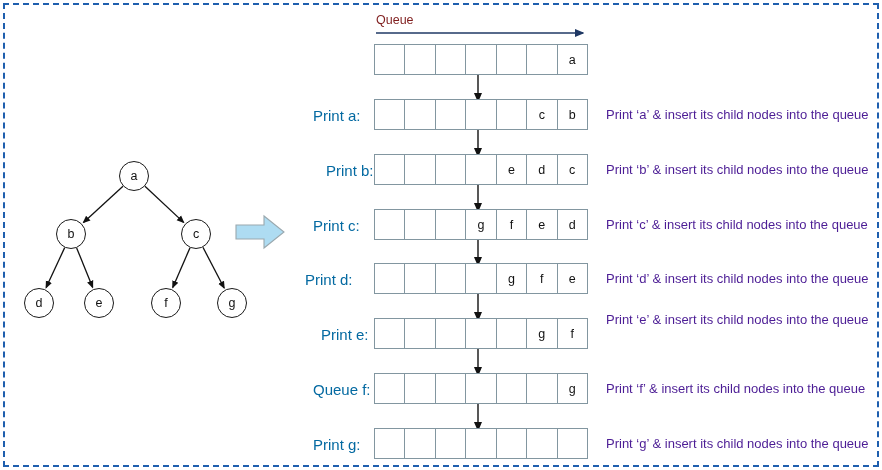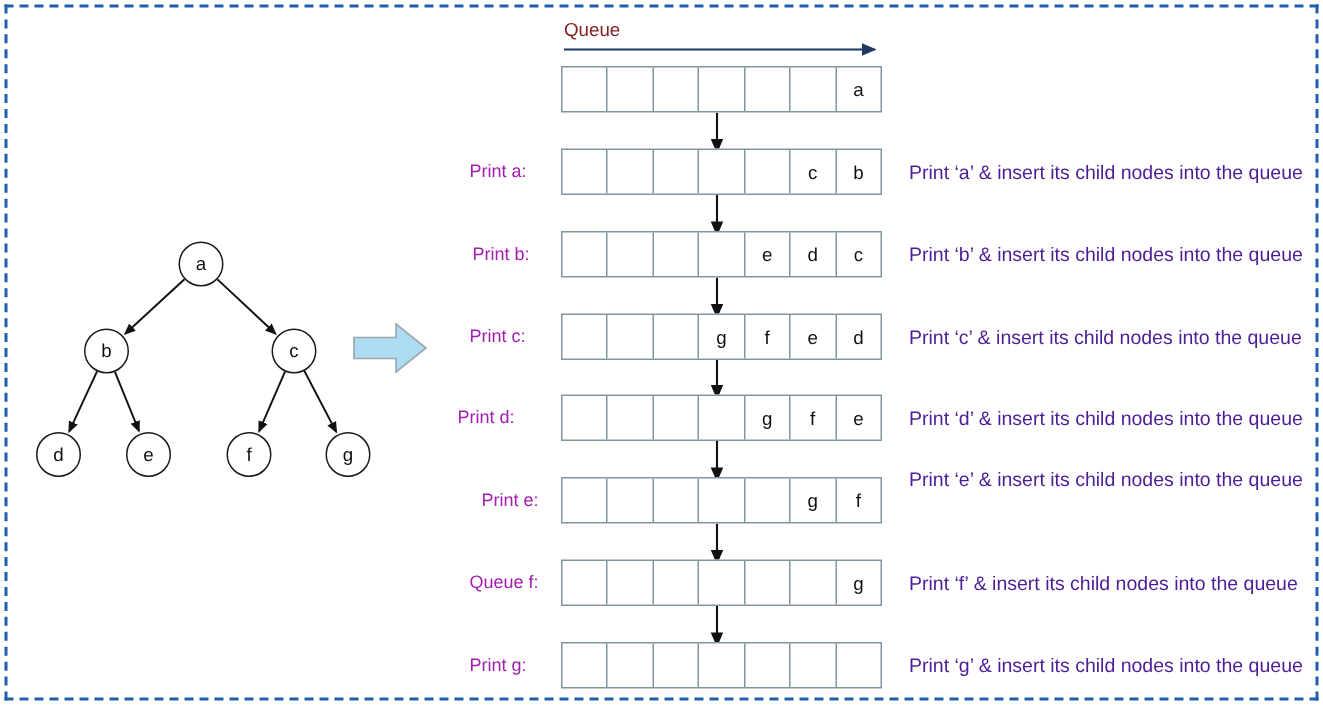--- a/index.html
+++ b/index.html
@@ -58,22 +58,22 @@
     position: absolute;
     left: 376px;
     top: 13px;
     font-size: 12.5px;
     color: #7f1d1d;
   }
 
   
   .row-label {
     position: absolute;
-    font-size: 12px;
-    color: #a21caf;
+    font-size: 15px;
+    color: #0369a1;
     text-align: left;
     white-space: nowrap;
   }
   .row-desc {
     position: absolute;
     left: 606px;
     font-size: 13px;
     color: #4c1d95;
     white-space: nowrap;
   }
@@ -197,21 +197,21 @@
       <div class="queue-table" style="top: 99px;">
         <div class="queue-cell"></div>
         <div class="queue-cell"></div>
         <div class="queue-cell"></div>
         <div class="queue-cell"></div>
         <div class="queue-cell"></div>
         <div class="queue-cell">c</div>
         <div class="queue-cell">b</div>
       </div>
       <div class="row-desc" style="top: 107px;">Print ‘a’ &amp; insert its child nodes into the queue</div>
-      <div class="row-label" style="left: 315px; top: 162px;">Print b:</div>
+      <div class="row-label" style="left: 326px; top: 162px;">Print b:</div>
       <div class="queue-table" style="top: 154px;">
         <div class="queue-cell"></div>
         <div class="queue-cell"></div>
         <div class="queue-cell"></div>
         <div class="queue-cell"></div>
         <div class="queue-cell">e</div>
         <div class="queue-cell">d</div>
         <div class="queue-cell">c</div>
       </div>
       <div class="row-desc" style="top: 162px;">Print ‘b’ &amp; insert its child nodes into the queue</div>

